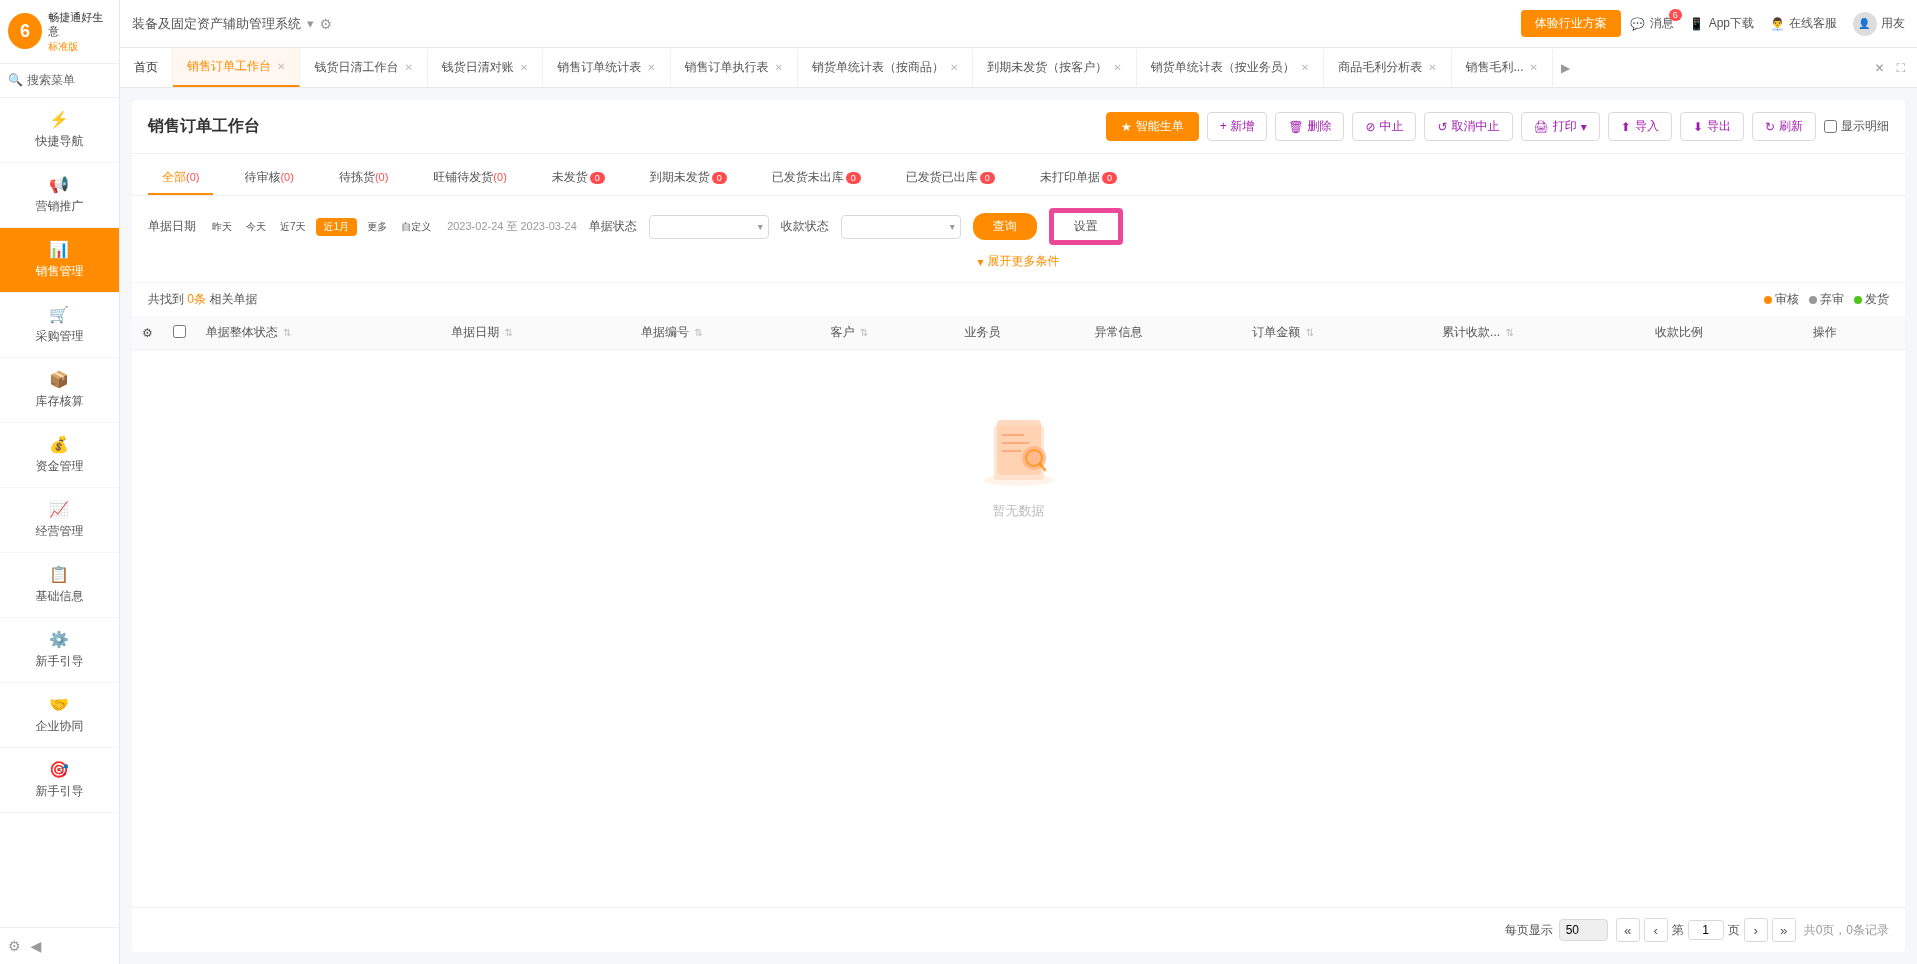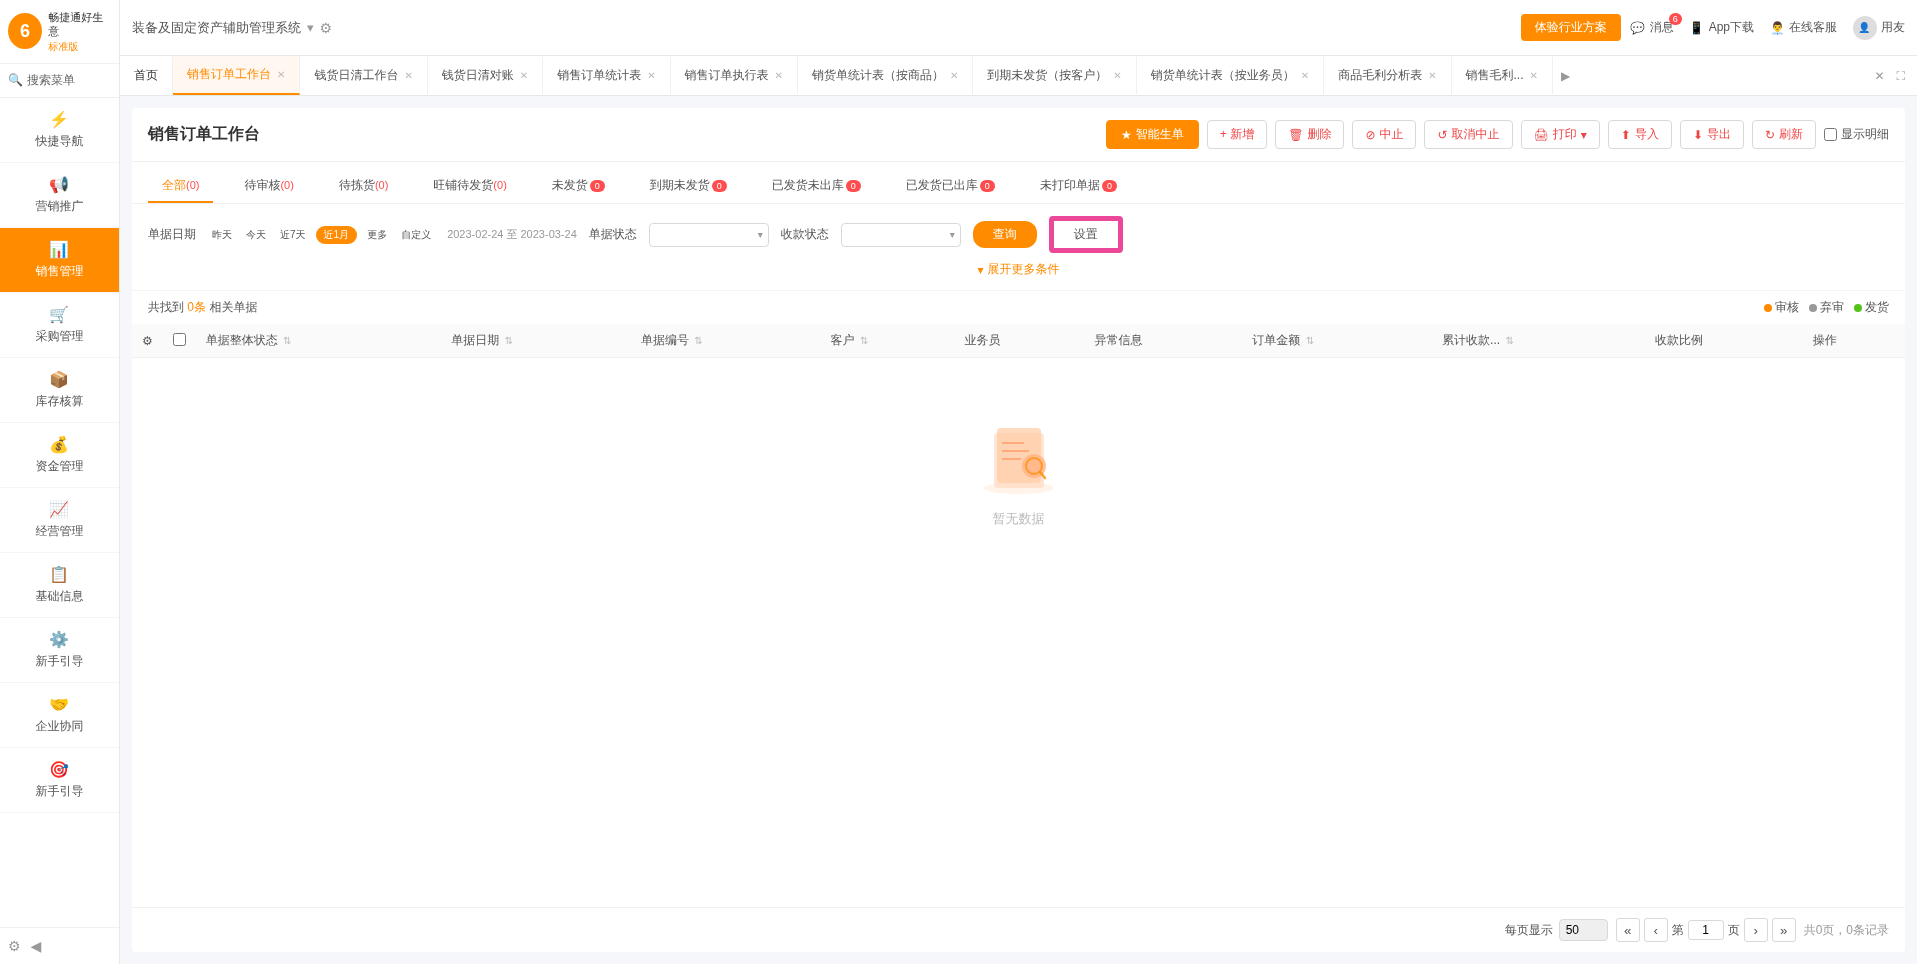--- a/index.html
+++ b/index.html
@@ -15,21 +15,21 @@
     .sidebar-item { padding: 12px 8px; display: flex; flex-direction: column; align-items: center; gap: 4px; cursor: pointer; color: #555; font-size: 12px; border-bottom: 1px solid #f5f5f5; }
     .sidebar-item.active { background: #ff8c00; color: white; }
     .sidebar-item .icon { font-size: 16px; }
     .sidebar-bottom { margin-top: auto; padding: 10px 8px; display: flex; gap: 10px; border-top: 1px solid #f0f0f0; }
     .sidebar-bottom-btn { cursor: pointer; color: #999; font-size: 14px; }
 
     
     .main { flex: 1; display: flex; flex-direction: column; overflow: hidden; }
 
     
-    .topbar { background: #fff; height: 56px; display: flex; align-items: center; padding: 8px 12px; border-bottom: 1px solid #e8e8e8; gap: 10px; }
+    .topbar { background: #fff; height: 48px; display: flex; align-items: center; padding: 8px 12px; border-bottom: 1px solid #e8e8e8; gap: 10px; }
     .topbar-title { font-size: 13px; color: #333; flex: 1; display: flex; align-items: center; gap: 6px; }
     .topbar-title-text { font-size: 13px; color: #555; }
     .topbar-arrow { color: #999; }
     .topbar-solution { background: #ff8c00; color: white; padding: 5px 14px; border-radius: 4px; cursor: pointer; font-size: 12px; border: none; }
     .topbar-actions { display: flex; align-items: center; gap: 16px; color: #555; font-size: 12px; }
     .topbar-action { display: flex; align-items: center; gap: 4px; cursor: pointer; position: relative; }
     .topbar-action .badge { position: absolute; top: -6px; right: -8px; background: #ff4d4f; color: white; border-radius: 10px; font-size: 9px; padding: 1px 4px; }
     .topbar-user { display: flex; align-items: center; gap: 4px; cursor: pointer; }
     .topbar-user-avatar { width: 24px; height: 24px; background: #ddd; border-radius: 50%; display: flex; align-items: center; justify-content: center; font-size: 10px; color: #999; }
 
@@ -44,38 +44,38 @@
     .tabbar-end-btn { cursor: pointer; color: #999; padding: 4px; }
 
     
     .content { flex: 1; display: flex; flex-direction: column; background: #f5f7fa; overflow: hidden; padding: 12px; }
 
     
     .workspace { background: #fff; border-radius: 4px; flex: 1; display: flex; flex-direction: column; overflow: hidden; }
     .workspace-header { padding: 12px 16px; border-bottom: 1px solid #f0f0f0; display: flex; align-items: center; justify-content: space-between; }
     .workspace-title { font-size: 16px; font-weight: 600; color: #333; }
     .workspace-toolbar { display: flex; align-items: center; gap: 8px; flex-wrap: wrap; }
-    .btn { padding: 5px 12px; border-radius: 4px; cursor: pointer; font-size: 12px; border: 1px solid #d9d9d9; background: #fff; color: #ef4444; display: flex; align-items: center; gap: 4px; }
+    .btn { padding: 5px 12px; border-radius: 4px; cursor: pointer; font-size: 12px; border: 1px solid #d9d9d9; background: #fff; color: #a21caf; display: flex; align-items: center; gap: 4px; }
     .btn-smart { background: #ff8c00; color: white; border-color: #ff8c00; padding: 5px 14px; }
     .checkbox-show { display: flex; align-items: center; gap: 4px; cursor: pointer; color: #555; font-size: 12px; }
 
     
     .subtabs { padding: 8px 16px 0; display: flex; gap: 17px; border-bottom: 1px solid #f0f0f0; }
     .subtab { padding: 7px 14px; cursor: pointer; font-size: 12px; color: #555; border-bottom: 2px solid transparent; position: relative; }
     .subtab.active { color: #ff8c00; border-bottom-color: #ff8c00; }
     .subtab .count { color: #ff4d4f; font-size: 11px; }
     .subtab .count-badge { background: #ff4d4f; color: white; border-radius: 10px; font-size: 9px; padding: 1px 5px; margin-left: 2px; }
 
     
     .filter-area { padding: 12px 16px; border-bottom: 1px solid #f5f5f5; display: flex; flex-direction: column; gap: 8px; }
     .filter-row { display: flex; align-items: center; gap: 12px; flex-wrap: wrap; }
     .filter-label { color: #555; font-size: 12px; white-space: nowrap; }
     .filter-date-opts { display: flex; gap: 6px; align-items: center; font-size: 10px; }
     .filter-date-opt { cursor: pointer; color: #555; padding: 2px 4px; border-radius: 3px; }
-    .filter-date-opt.active-month { background: #ff8c00; color: white; border-radius: 10px; padding: 2px 8px; }
+    .filter-date-opt.active-month { background: #ff8c00; color: white; border-radius: 4px; padding: 2px 8px; }
     .filter-date-range { color: #999; font-size: 11px; }
     .filter-select { border: 1px solid #d9d9d9; border-radius: 4px; padding: 4px 24px 4px 8px; font-size: 12px; color: #555; background: #fff; cursor: pointer; appearance: none; position: relative; min-width: 120px; }
     .filter-select-wrap { position: relative; display: inline-flex; align-items: center; }
     .filter-select-wrap::after { content: '▾'; position: absolute; right: 6px; color: #999; pointer-events: none; font-size: 10px; }
     .filter-expand { display: flex; align-items: center; gap: 4px; cursor: pointer; color: #ff8c00; font-size: 12px; margin: 0 auto; }
     .query-btn { background: #ff8c00; color: white; border: none; padding: 5px 20px; border-radius: 12px; cursor: pointer; font-size: 12px; }
     .setting-btn { border: 5px solid #ec4899; background: #fff; color: #555; padding: 5px 20px; border-radius: 4px; cursor: pointer; font-size: 12px; }
 
     
     .table-summary { padding: 8px 16px; display: flex; align-items: center; justify-content: space-between; }

